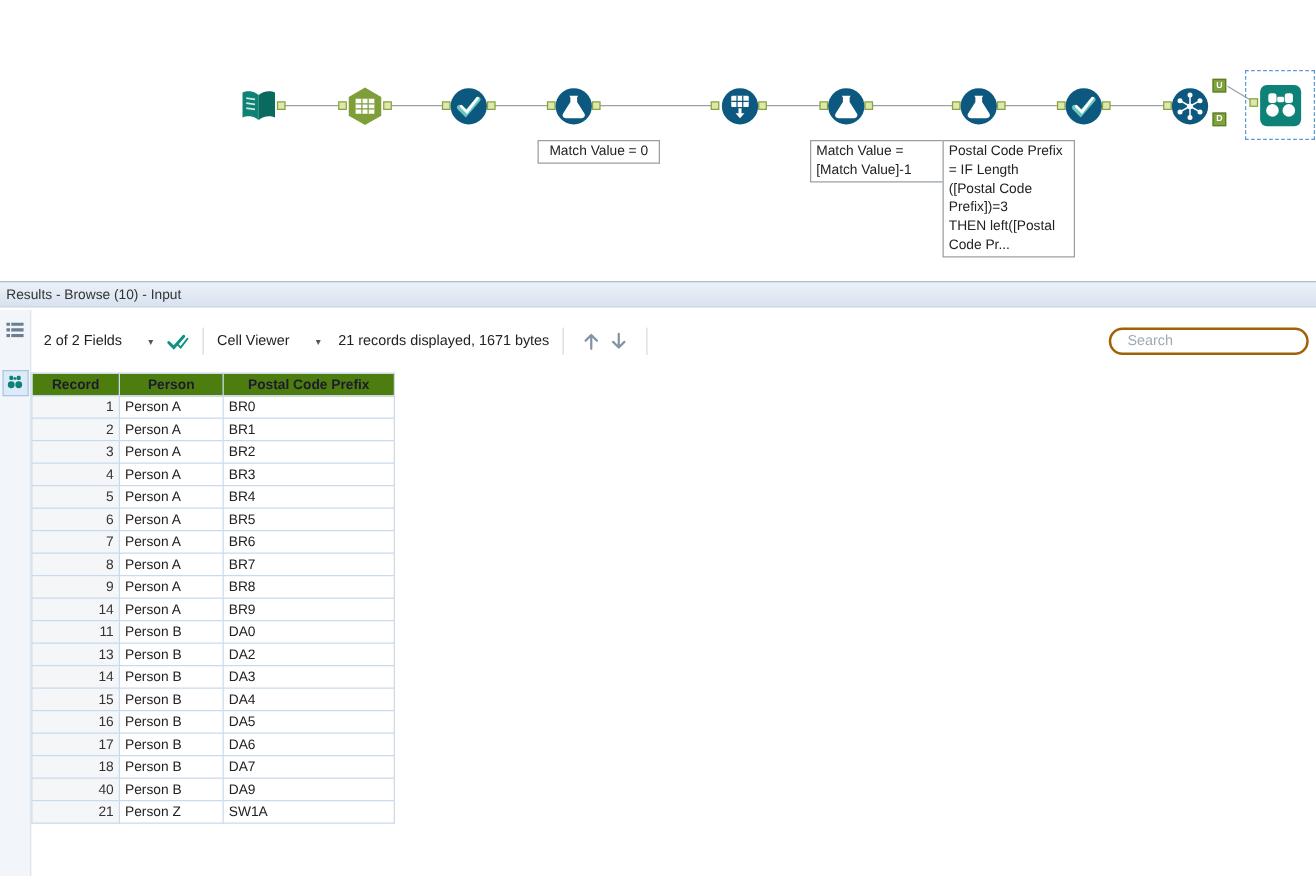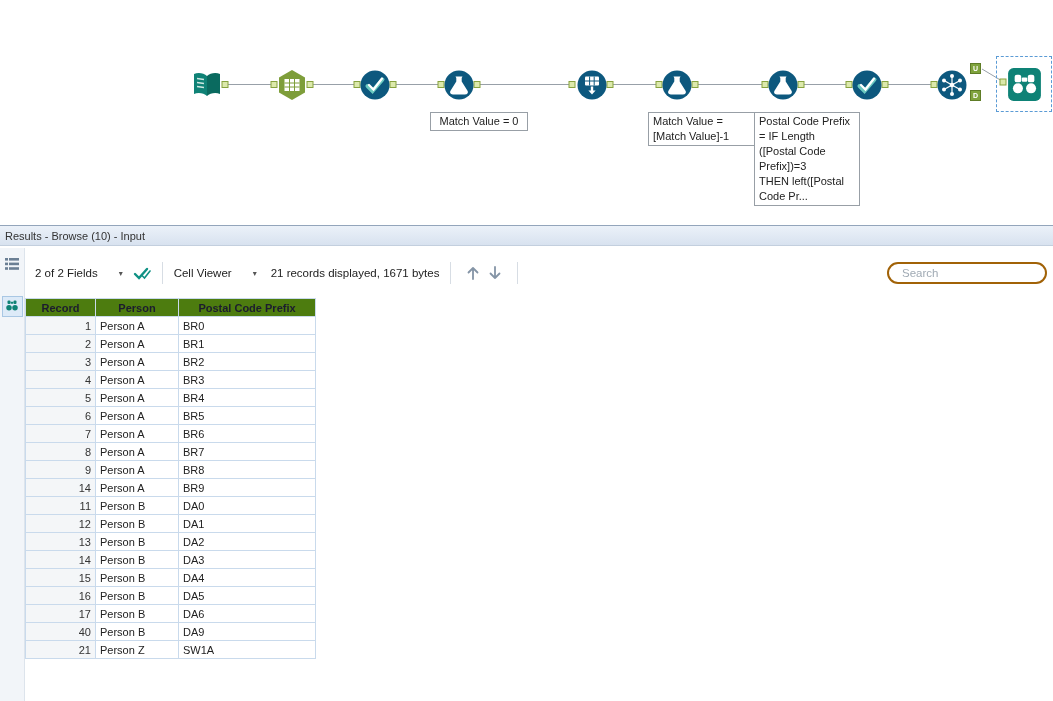--- a/index.html
+++ b/index.html
@@ -340,25 +340,20 @@
             <td>Person A</td>
             <td>BR9</td>
           </tr>
 
           <tr>
             <td class="rec">11</td>
             <td>Person B</td>
             <td>DA0</td>
           </tr>
 
-          <tr>
-            <td class="rec">12</td>
-            <td>Person B</td>
-            <td>DA1</td>
-          </tr>
 
           <tr>
             <td class="rec">13</td>
             <td>Person B</td>
             <td>DA2</td>
           </tr>
 
           <tr>
             <td class="rec">14</td>
             <td>Person B</td>
@@ -376,20 +371,25 @@
             <td>Person B</td>
             <td>DA5</td>
           </tr>
 
           <tr>
             <td class="rec">17</td>
             <td>Person B</td>
             <td>DA6</td>
           </tr>
 
+          <tr>
+            <td class="rec">18</td>
+            <td>Person B</td>
+            <td>DA7</td>
+          </tr>
 
 
           <tr>
             <td class="rec">40</td>
             <td>Person B</td>
             <td>DA9</td>
           </tr>
 
           <tr>
             <td class="rec">21</td>

